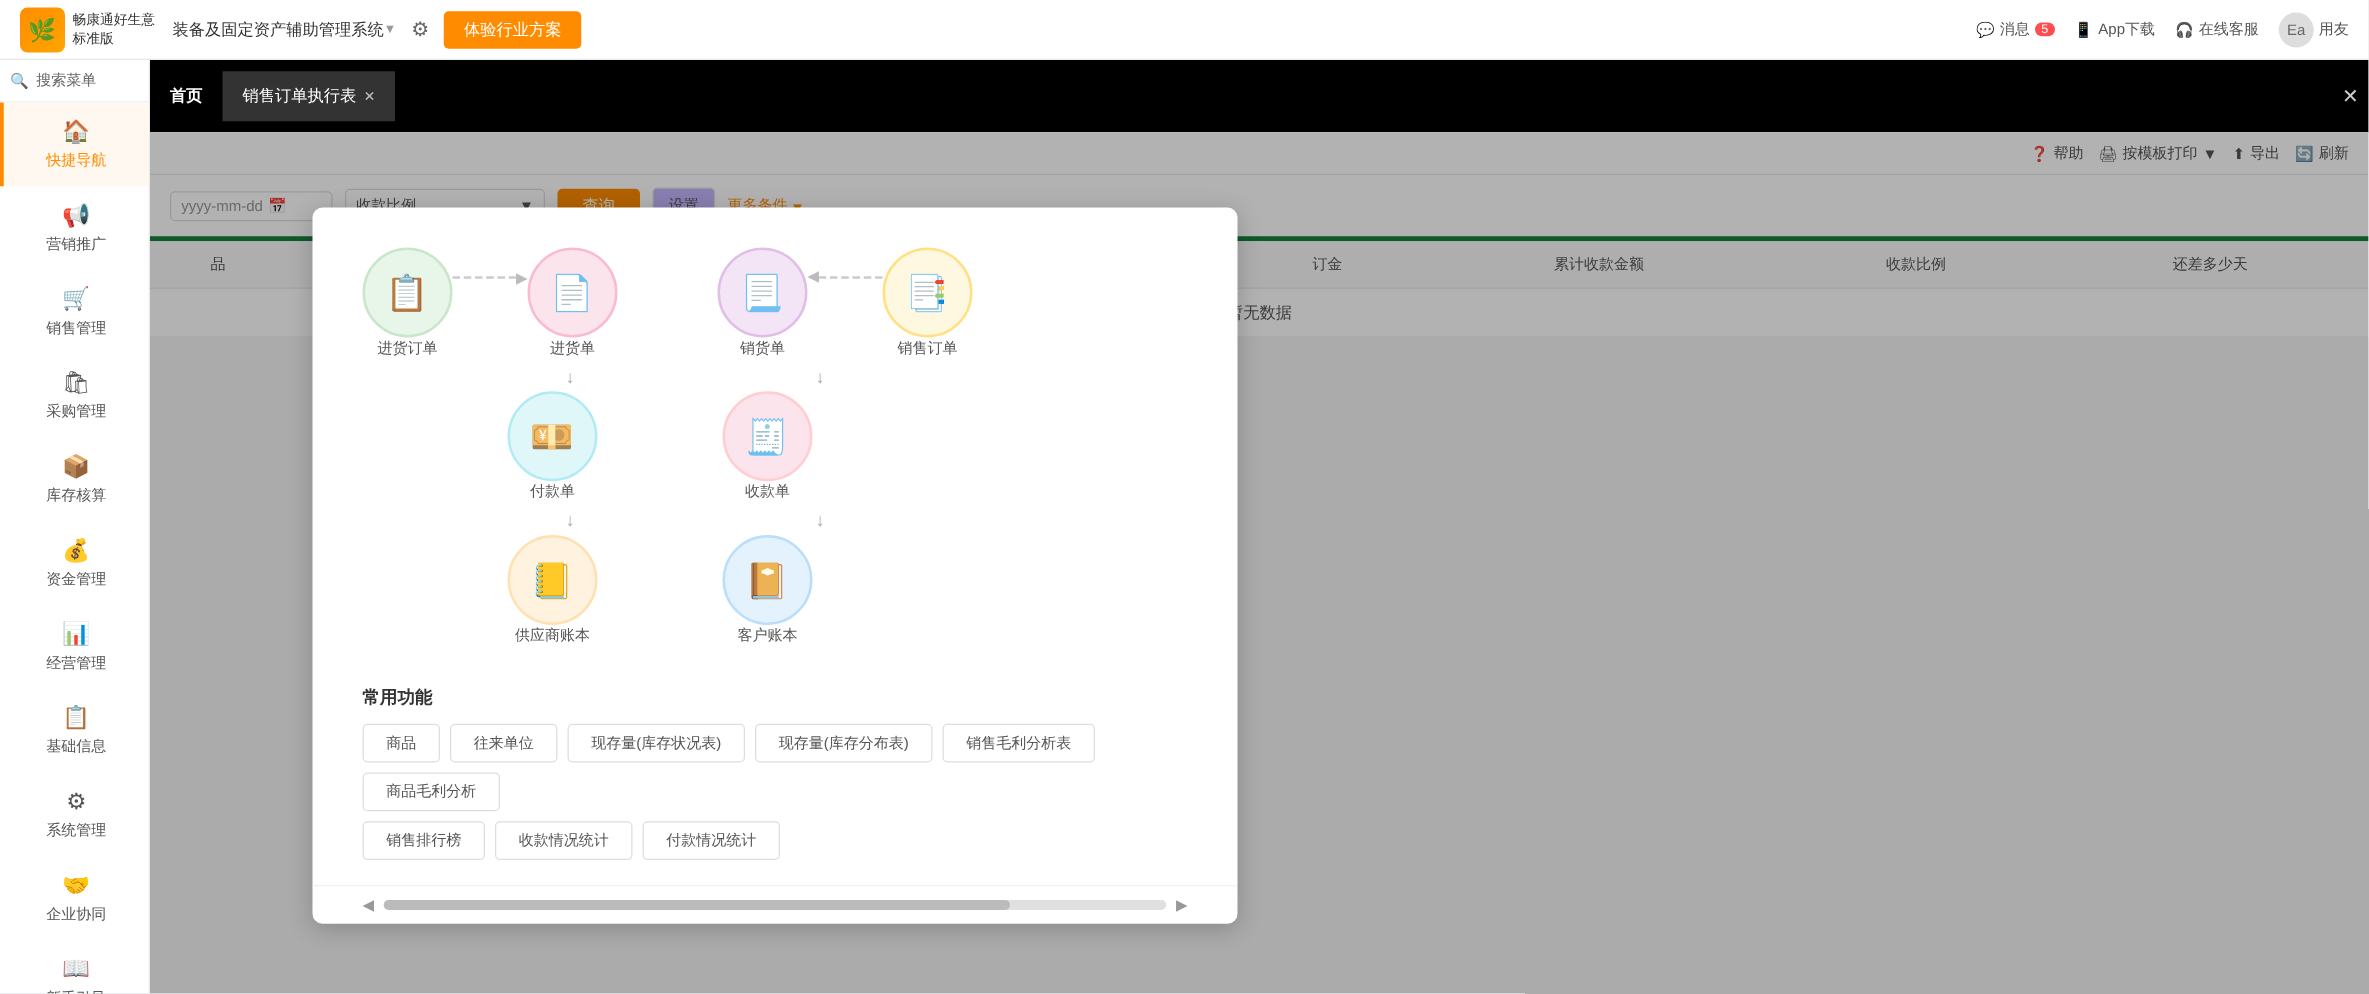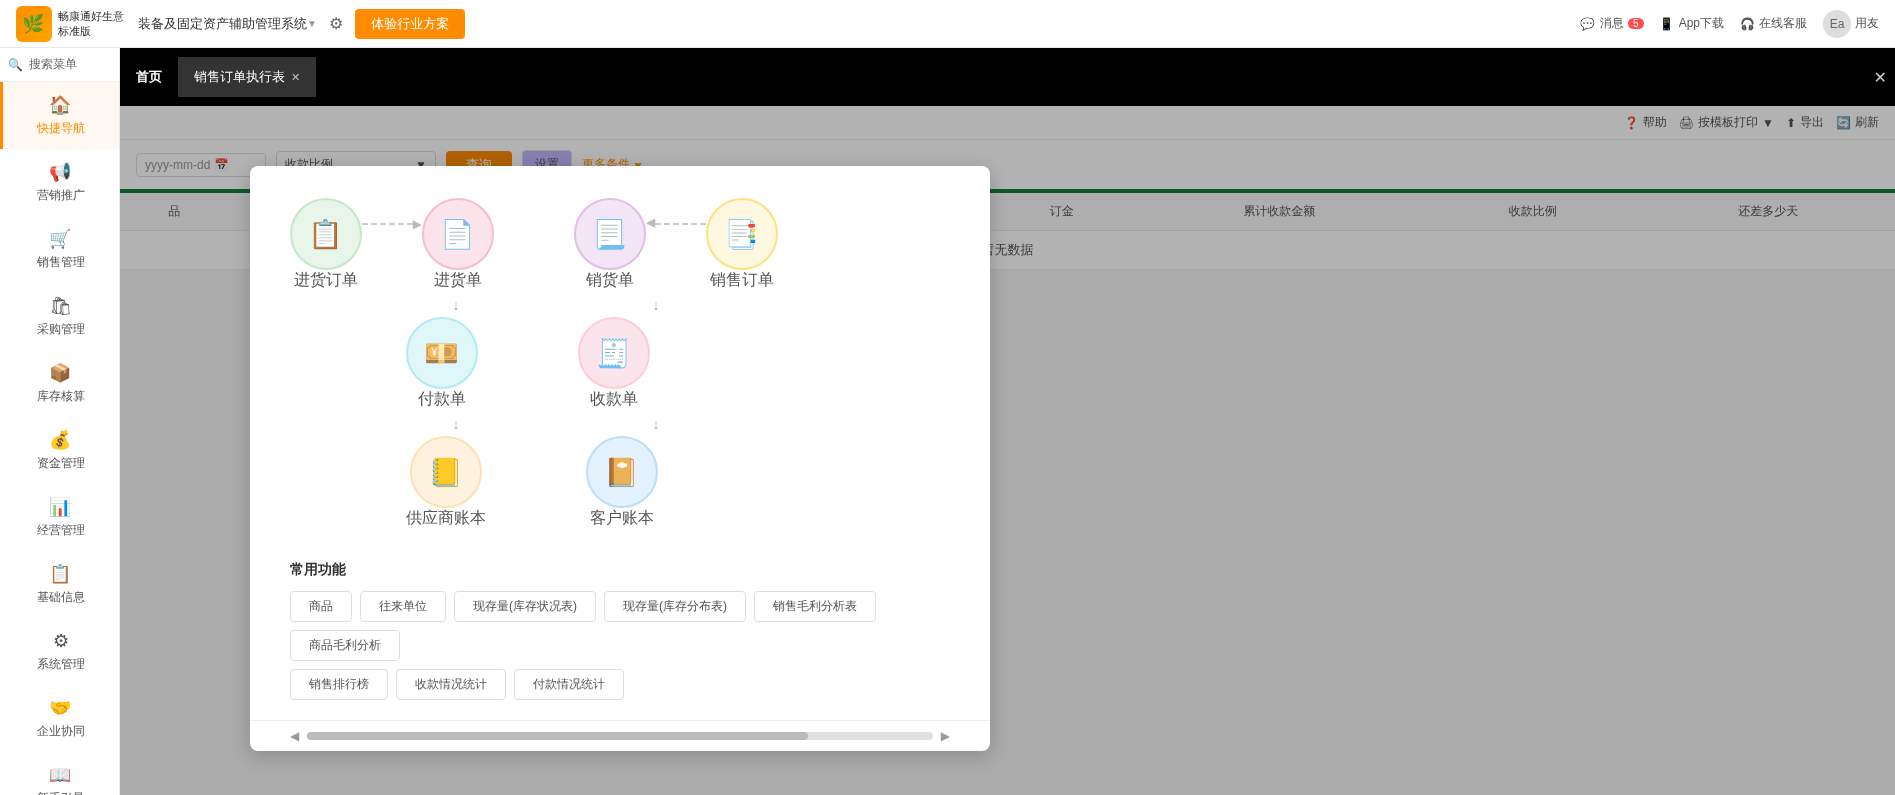--- a/index.html
+++ b/index.html
@@ -63,21 +63,21 @@
     .modal-body { padding: 32px 40px; }
     .flow-circle { width: 72px; height: 72px; border-radius: 50%; display: flex; align-items: center; justify-content: center; font-size: 28px; }
     .flow-circle.green { background: #e8f5e9; color: #4caf50; border: 2px solid #c8e6c9; }
     .flow-circle.red-light { background: #fce4ec; color: #e91e63; border: 2px solid #f8bbd0; }
     .flow-circle.purple { background: #f3e5f5; color: #9c27b0; border: 2px solid #e1bee7; }
     .flow-circle.orange { background: #fff8e1; color: #ff9800; border: 2px solid #ffe082; }
     .flow-circle.cyan { background: #e0f7fa; color: #00bcd4; border: 2px solid #b2ebf2; }
     .flow-circle.red { background: #fce4ec; color: #f44336; border: 2px solid #ffcdd2; }
     .flow-circle.orange2 { background: #fff3e0; color: #ff9800; border: 2px solid #ffe0b2; }
     .flow-circle.blue-light { background: #e3f2fd; color: #2196f3; border: 2px solid #bbdefb; }
-    .flow-label { font-size: 16px; color: #555; text-align: center; }
+    .flow-label { font-size: 12px; color: #555; text-align: center; }
 
     
     .flow-row { display: flex; align-items: center; }
     .flow-col { display: flex; flex-direction: column; align-items: center; }
     .flow-down-arrow { color: #aaa; font-size: 14px; margin: 2px 0; }
     .h-arrow { display: flex; align-items: center; width: 60px; padding-bottom: 42px; }
     .dashed-line { border-top: 2px dashed #ccc; flex: 1; }
 
     
     .common-functions { padding: 0 40px 20px; }

